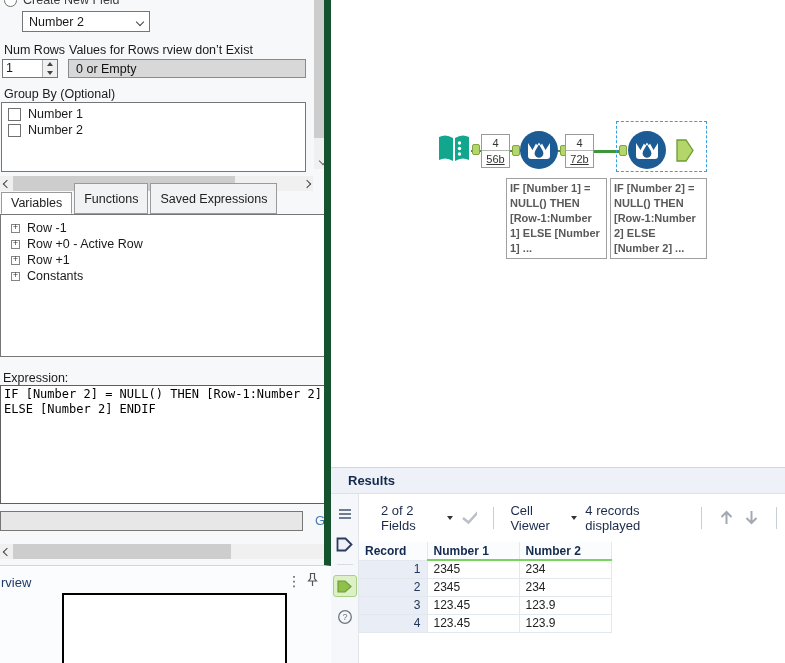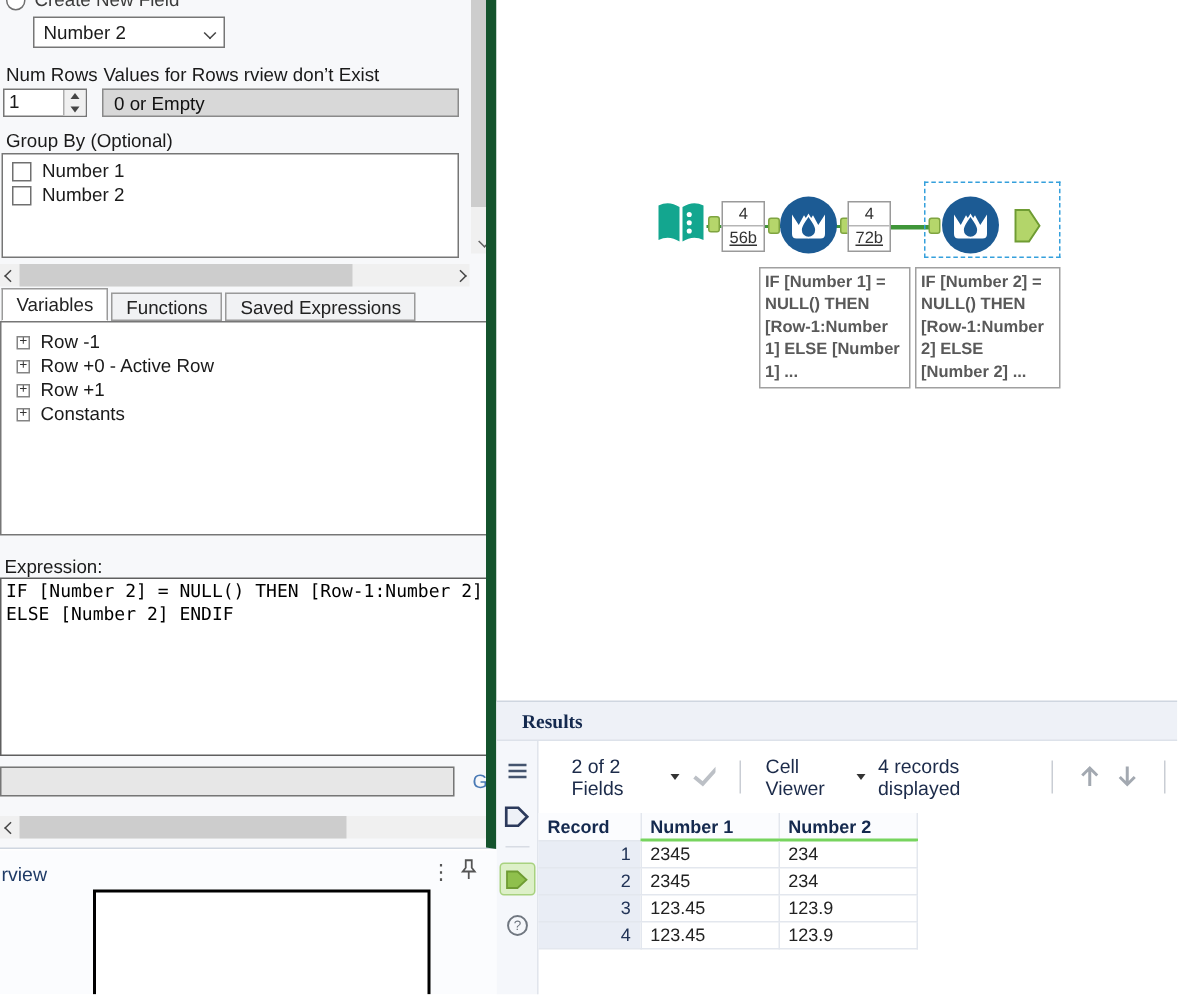--- a/index.html
+++ b/index.html
@@ -38,21 +38,21 @@
   .hscroll { position:absolute; height:15px; background:#f0f0f0; display:flex; align-items:center; }
   .hscroll .btn { width:13px; height:15px; display:flex; align-items:center; justify-content:center; flex:none; }
   .hscroll .thumb { height:15px; background:#cdcdcd; }
   .hs1 { left:0; top:176px; width:313px; }
   .hs1 .thumb { width:222px; }
   .hs2 { left:0; top:544px; width:331px; }
   .hs2 .thumb { width:218px; }
   .hscroll .sp { flex:1; }
 
   .tabs { position:absolute; left:1px; top:193px; display:flex; align-items:flex-end; height:21px; }
-  .tab { padding:3px 9px 3px; border:1px solid #9a9a9a; background:#f1f2f4; color:#222; height:19px; display:flex; align-items:center; }
+  .tab { padding:3px 9px 3px; border:1px solid #9a9a9a; background:#f1f2f4; color:#222; height:31px; display:flex; align-items:center; }
   .tab.active { background:#fff; height:22px; border-bottom:1px solid #fff; position:relative; z-index:2; }
   .tab + .tab { margin-left:2px; }
 
   .tree-box { position:absolute; left:0; top:214px; width:330px; height:143px; background:#fff; border:1px solid #767676; padding:5px 0 0 0; }
   .tree-item { display:flex; align-items:center; gap:7px; height:16px; padding-left:10px; color:#1a1a1a; }
   .expander { width:9px; height:9px; border:1px solid #848484; background:#fff; font-size:9px; line-height:7px;
               text-align:center; color:#333; flex:none; font-family:"Liberation Mono",monospace; }
 
   .expr-lbl { left:3px; top:371px; }
   .expr-box { position:absolute; left:0; top:385px; width:330px; height:119px; background:#fff; border:1px solid #5f5f5f;
@@ -79,21 +79,21 @@
   .conn-label .sz { height:16px; line-height:16px;text-decoration:underline; }
   .tool { position:absolute; width:40px; height:40px; }
   .sel-rect { position:absolute; left:285px; top:121px; width:91px; height:51px; border:1px dashed #35a0dc; }
   .annotation { position:absolute; width:101px; height:81px; background:#fff; border:1px solid #a0a0a0;
                 font-size:11px; font-weight:bold; color:#595959; line-height:15px; padding:2px 3px; overflow:hidden; }
 
   
   .results { position:absolute; left:331px; top:467px; width:454px; height:196px; background:#fff; border-top:1px solid #cfd6e0; }
   .res-header { height:26px; background:#eef1f7; border-bottom:1px solid #dde2ea; display:flex; align-items:center;
                 padding-left:17px; font-size:13px; color:#44557a; }
-  .res-header b { color:#14294e; margin-right:4px;font-family:Liberation Serif, serif; }
+  .res-header b { color:#14294e; margin-right:4px; }
   .icon-strip { position:absolute; left:0; top:26px; width:28px; height:170px; background:#f5f7fb; border-right:1px solid #e1e5ec;
                 display:flex; flex-direction:column; align-items:center; }
   .strip-icon { margin-top:10px; display:flex; align-items:center; justify-content:center; width:22px; height:20px; }
   .strip-div { width:16px; border-top:1px solid #d8dce4; margin-top:10px; }
   .strip-icon.active { background:#ddf0c8; border:1px solid #a8d27f; border-radius:3px; width:24px; height:22px; }
   .toolbar { position:absolute; left:28px; top:26px; right:0; height:47px; display:flex; align-items:center; padding-left:22px;
              font-size:13px; color:#1c2b4a; gap:8px; }
   .tb-sep { width:1px; height:22px; background:#c9cdd4; margin:0 8px; }
   .tri-caret { width:0; height:0; border-left:3.5px solid transparent; border-right:3.5px solid transparent; border-top:4.5px solid #333; margin-left:4px; }
   .tb-item { display:flex; align-items:center; cursor:pointer; }

